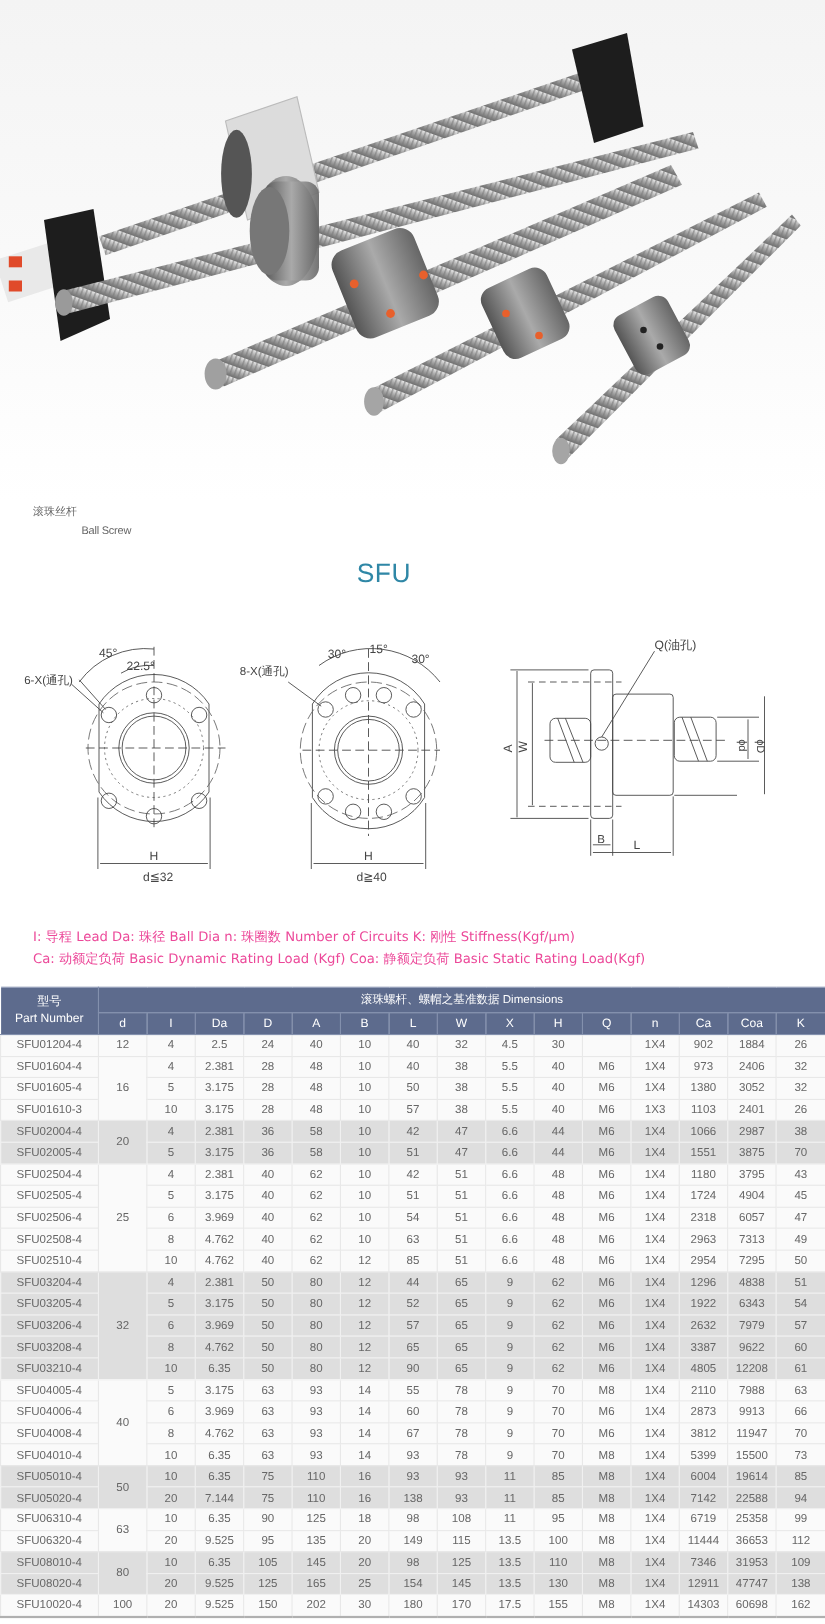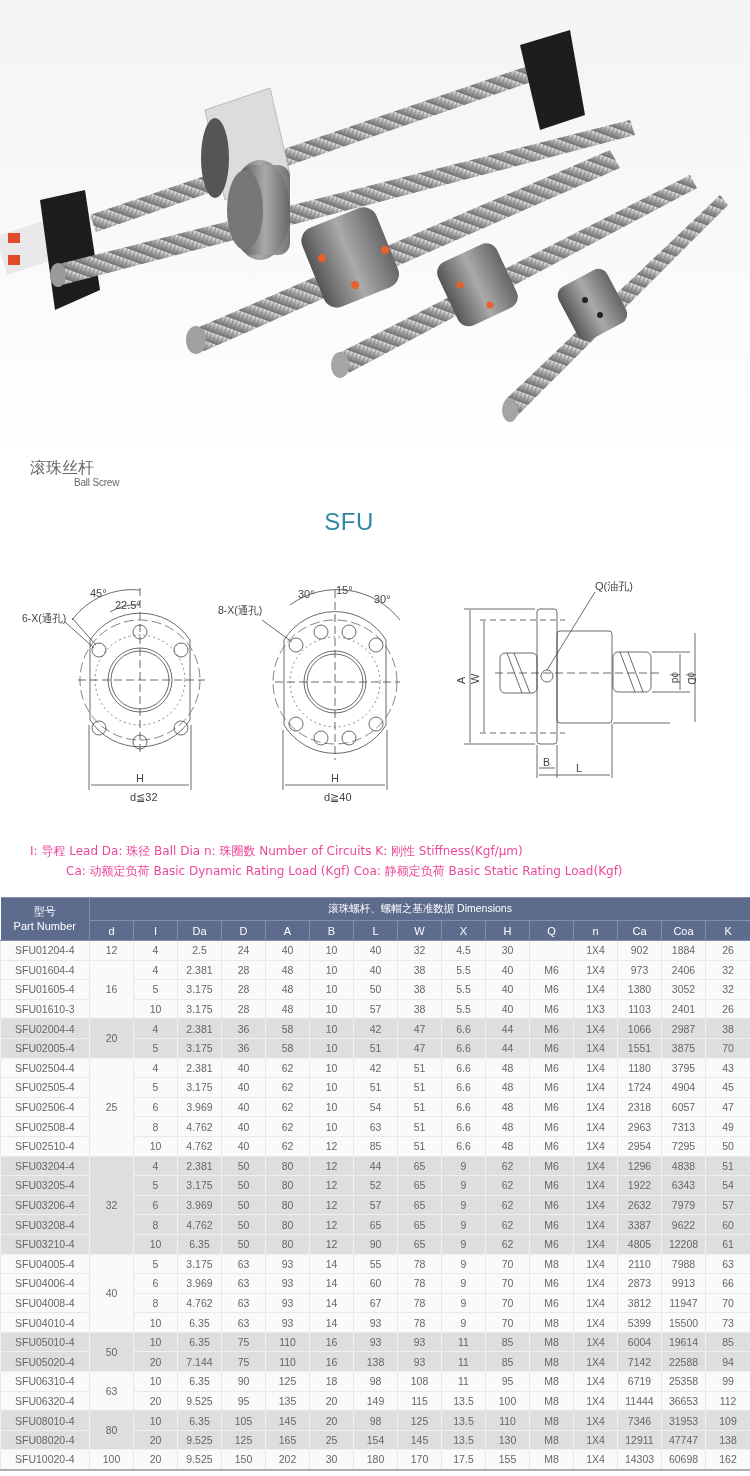--- a/index.html
+++ b/index.html
@@ -3,30 +3,30 @@
 <meta charset="utf-8">
 <style>
   * { box-sizing: border-box; margin: 0; padding: 0; }
   html, body { width: 750px; background: #ffffff; }
   body { font-family: "Liberation Sans", "DejaVu Sans", sans-serif; color: #555; position: relative; width: 750px; height: 1476px; overflow: hidden; }
 
   
   .hero { position: absolute; left: 0; top: 0; width: 750px; height: 455px; background: linear-gradient(180deg, #f4f4f4 0%, #fafafa 60%, #ffffff 100%); overflow: hidden; }
   .hero svg { position: absolute; left: 0; top: 0; }
 
-  .caption-cn { position: absolute; left: 30px; top: 458px; font-size: 16px; color: #666; font-family: "DejaVu Sans", sans-serif; }
+  .caption-cn { position: absolute; left: 30px; top: 458px; font-size: 10px; color: #666; font-family: "DejaVu Sans", sans-serif; }
   .caption-en { position: absolute; left: 30px; top: 477px; font-size: 10px; color: #666; letter-spacing: -0.2px; padding-left: 44px; }
 
   .title { position: absolute; left: 0; width: 698px; top: 508px; text-align: center; font-size: 24px; color: #2f87a6; font-weight: normal; letter-spacing: 0.5px; }
 
   .drawings { position: absolute; left: 0; top: 570px; width: 750px; height: 250px; }
 
   .legend { position: absolute; left: 30px; font-size: 12px; color: #ec4899; font-family: "DejaVu Sans", sans-serif; white-space: nowrap; }
   .legend.l1 { top: 843px; }
-  .legend.l2 { top: 863px; margin-left: 36px; }
+  .legend.l2 { top: 863px; }
 
   
   .table { position: absolute; left: 0; top: 897px; width: 750px; border-collapse: collapse; table-layout: fixed; font-size: 10.5px; padding-left: 16px; }
   .table th { background: #5d6b8d; color: #fff; font-weight: normal; border: 1px solid #8390ad; text-align: center; }
   .table th.partnum { line-height: 15px; font-size: 11px; border-left: none; }
   .table th.group { height: 23px; font-size: 10.5px; }
   .table th.col { height: 20px; font-size: 11px; }
   .table td { height: 19.6px; text-align: center; color: #666; border: 1px solid #e8e8e8; white-space: nowrap; }
   .table td.pn { text-align: left; padding-left: 14px; }
   .table tr.w td { background: #fafafa; }

